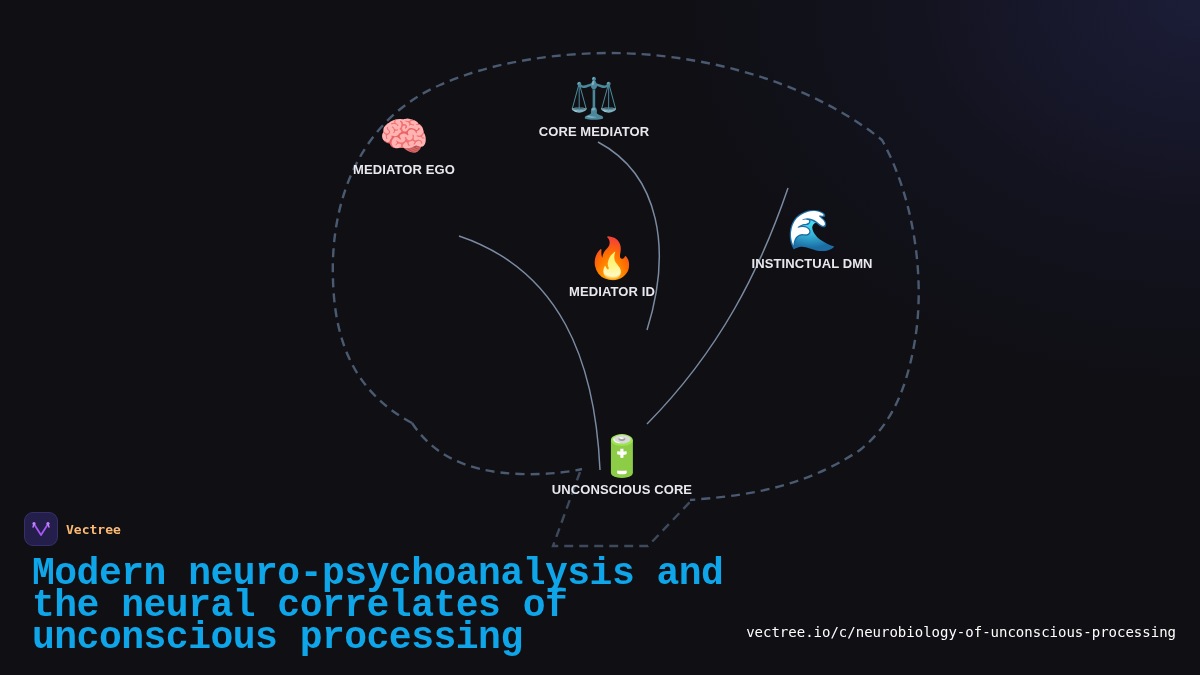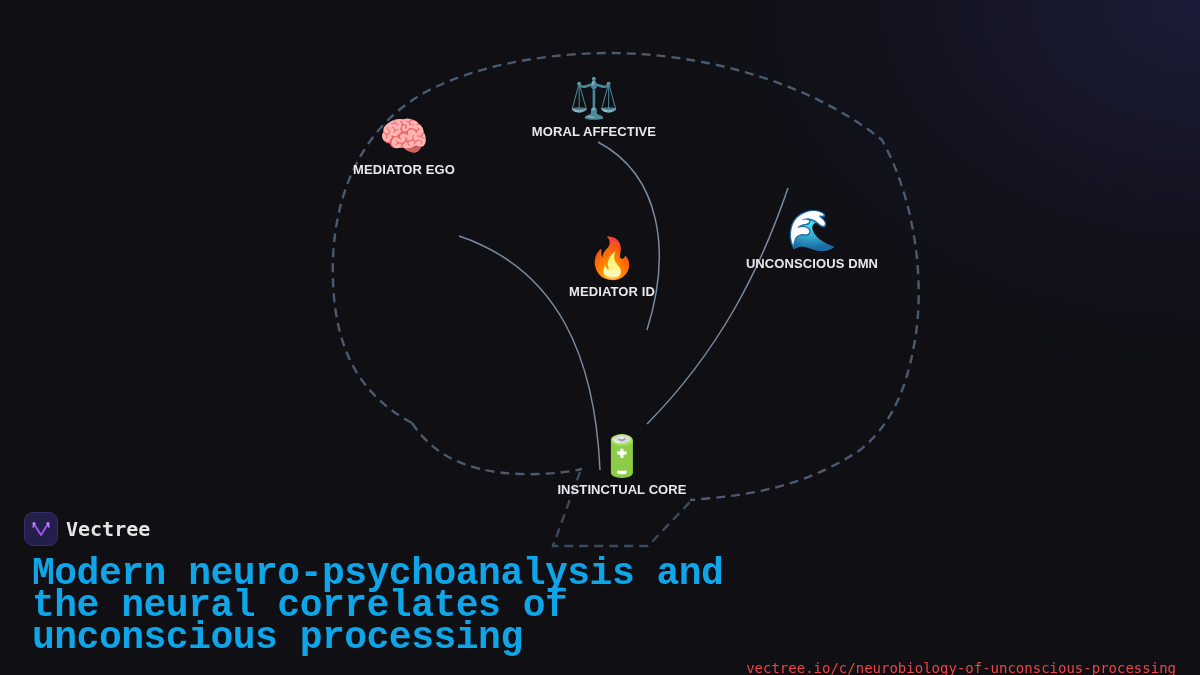--- a/index.html
+++ b/index.html
@@ -20,29 +20,29 @@
     display: block; margin-top: 2px;
     font-size: 13px; font-weight: bold; color: #e8e8ee; letter-spacing: 0.1px;
     white-space: nowrap;
   }
   .brand { position: absolute; left: 24px; top: 512px; display: flex; align-items: center; gap: 8px; }
   .brand-logo {
     width: 34px; height: 34px; border-radius: 9px;
     background: #231f4a; border: 1px solid #35306a; box-sizing: border-box;
     display: flex; align-items: center; justify-content: center;
   }
-  .brand-name { font-family: "DejaVu Sans Mono", monospace; font-weight: bold; font-size: 20px; color: #e5e5e5; }
+  .brand-name { font-family: "DejaVu Sans Mono", monospace; font-weight: bold; font-size: 13px; color: #fdba74; }
   .title {
     position: absolute; left: 24px; top: 550px; width: 720px; margin: 8px;
     font-family: "Liberation Mono", monospace; font-weight: bold;
     font-size: 38px; line-height: 32px; color: #0ea5e9; letter-spacing: -0.5px;
   }
   .url {
-    position: absolute; right: 24px; top: 660px;
-    font-family: "DejaVu Sans Mono", monospace; font-size: 14px; color: #ef4444;
+    position: absolute; right: 24px; top: 624px;
+    font-family: "DejaVu Sans Mono", monospace; font-size: 14px; color: #ffffff;
   }
 </style>
 </head>
 <body>
 
 <div class="bg-glow"></div>
 
 <svg class="diagram" width="1200" height="675" viewBox="0 0 1200 675">
 
   <path d="M 412 423 C 360 395, 335 350, 333 280 C 330 200, 360 120, 440 85 C 500 58, 580 50, 640 54 C 730 60, 820 90, 882 140 C 915 200, 925 280, 915 340 C 905 400, 885 430, 860 450 C 800 490, 740 496, 690 500" fill="none" stroke="#4a5a70" stroke-width="2.4" stroke-dasharray="9 6"></path>
@@ -55,36 +55,36 @@
   <path d="M 788 188 C 760 270, 720 350, 647 424" fill="none" stroke="#7a8aa0" stroke-width="1.5"></path>
 </svg>
 
 <div class="node" style="left:404px; top:112px;">
   <span class="node-icon">🧠</span>
   <span class="node-label">MEDIATOR EGO</span>
 </div>
 
 <div class="node" style="left:594px; top:74px;">
   <span class="node-icon">⚖️</span>
-  <span class="node-label">MORAL AFFECTIVE</span>
+  <span class="node-label">CORE MEDIATOR</span>
 </div>
 
 <div class="node" style="left:612px; top:234px;">
   <span class="node-icon">🔥</span>
   <span class="node-label">MEDIATOR ID</span>
 </div>
 
 <div class="node" style="left:812px; top:206px;">
   <span class="node-icon">🌊</span>
-  <span class="node-label">UNCONSCIOUS DMN</span>
+  <span class="node-label">INSTINCTUAL DMN</span>
 </div>
 
 <div class="node" style="left:622px; top:432px;">
   <span class="node-icon">🔋</span>
-  <span class="node-label">INSTINCTUAL CORE</span>
+  <span class="node-label">UNCONSCIOUS CORE</span>
 </div>
 
 <div class="brand">
   <div class="brand-logo">
     <svg width="20" height="18" viewBox="0 0 20 18">
       <path d="M3 4 L10 15 L17 4" fill="none" stroke="#a855f7" stroke-width="1.8" stroke-linecap="round" stroke-linejoin="round"></path>
       <path d="M3 4 L2 7 M17 4 L18 7" fill="none" stroke="#c084fc" stroke-width="1.4" stroke-linecap="round"></path>
       <circle cx="3" cy="3.5" r="1.6" fill="#c084fc"></circle>
       <circle cx="17" cy="3.5" r="1.6" fill="#c084fc"></circle>
     </svg>

